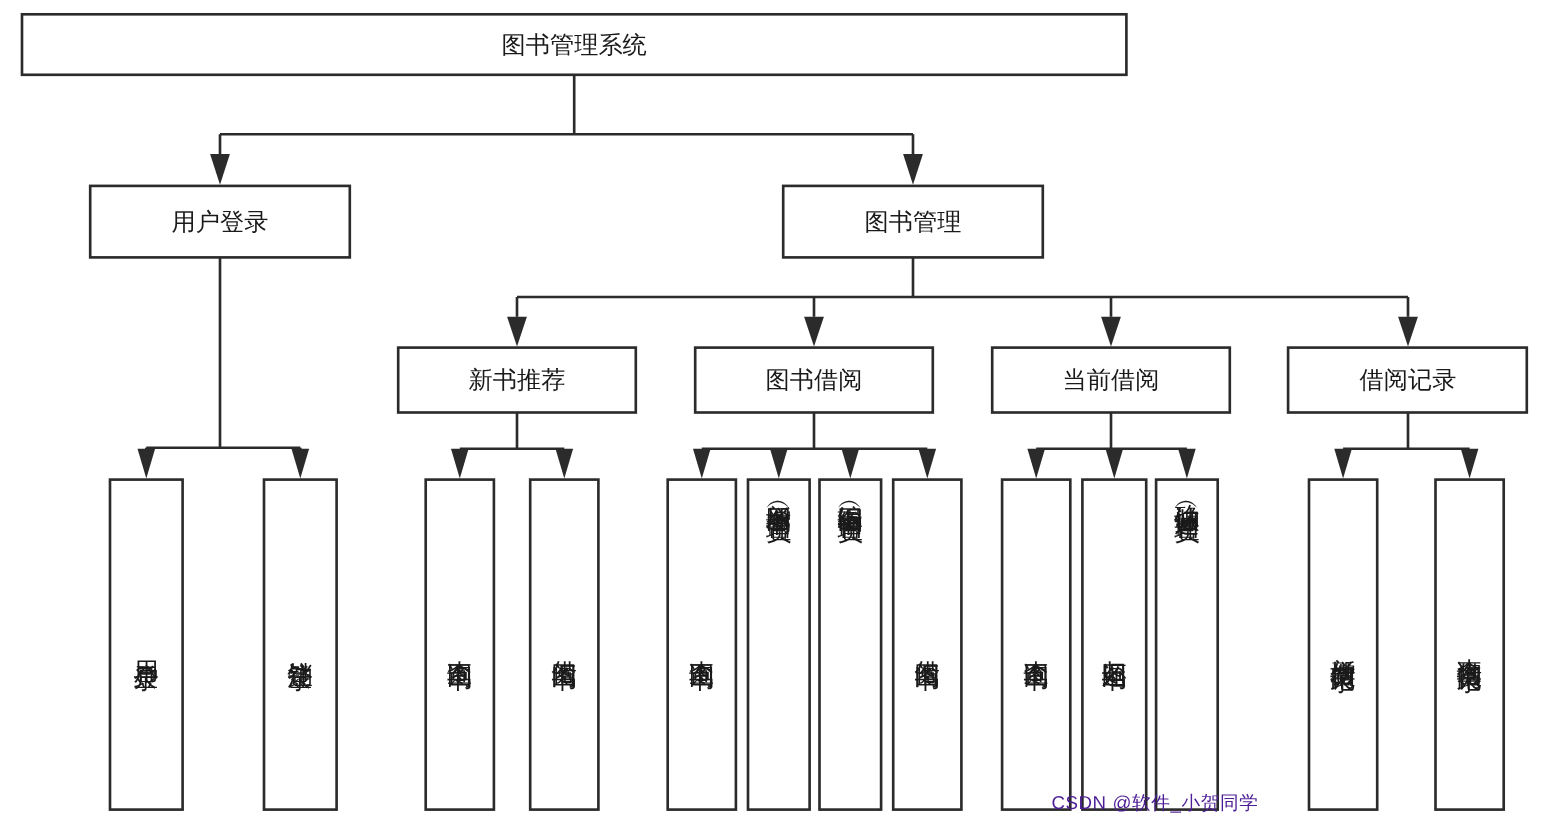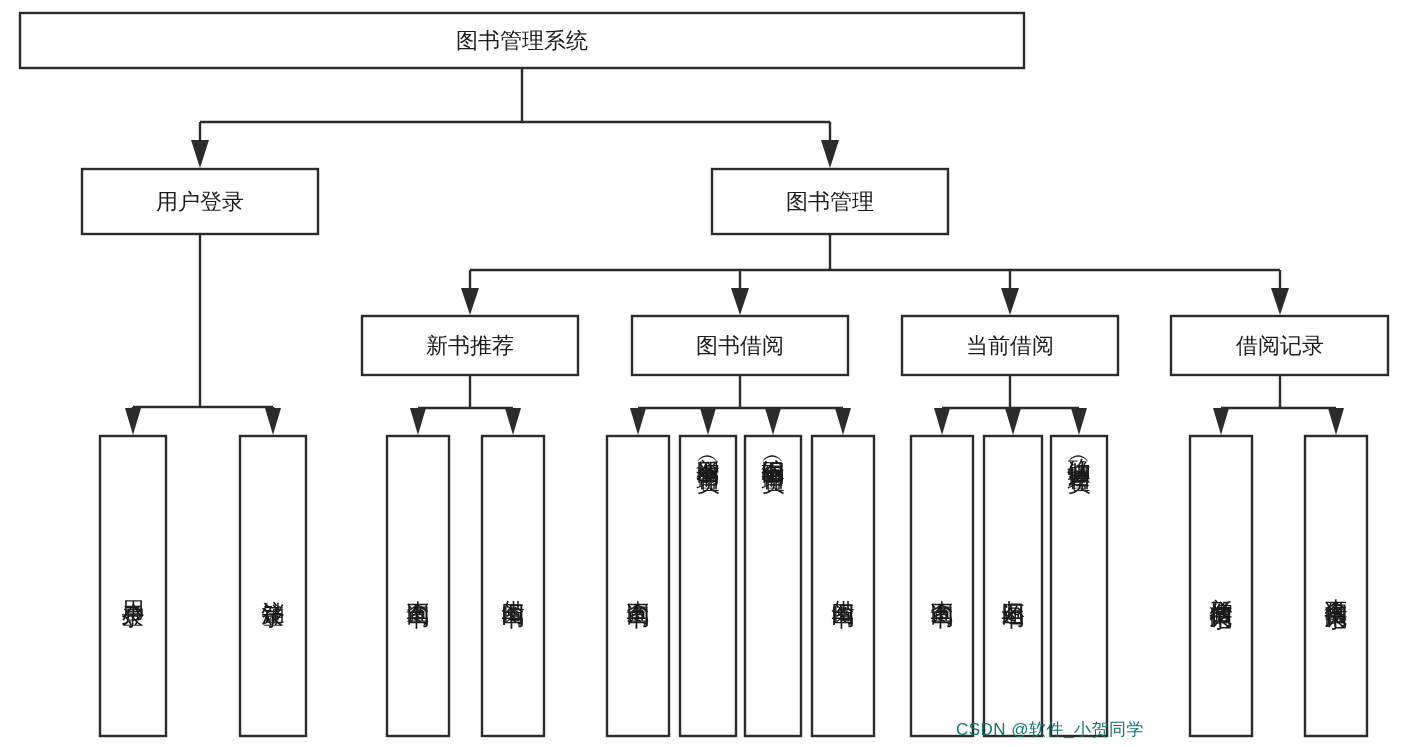--- a/index.html
+++ b/index.html
@@ -49,21 +49,21 @@
     fill: #1a1a1a;
     text-anchor: middle;
     dominant-baseline: middle;
   }
   .watermark {
     position: absolute;
     right: 8px;
     bottom: 6px;
     font-family: "Liberation Sans", "DejaVu Sans", sans-serif;
     font-size: 17px;
-    color: #0f766e;
+    color: #4c1d95;
     letter-spacing: 0.5px;
     white-space: nowrap;
     user-select: none;
   }
   .vtext-wrap {
     position: absolute;
     display: flex;
     flex-direction: column;
     align-items: center;
     justify-content: center;

